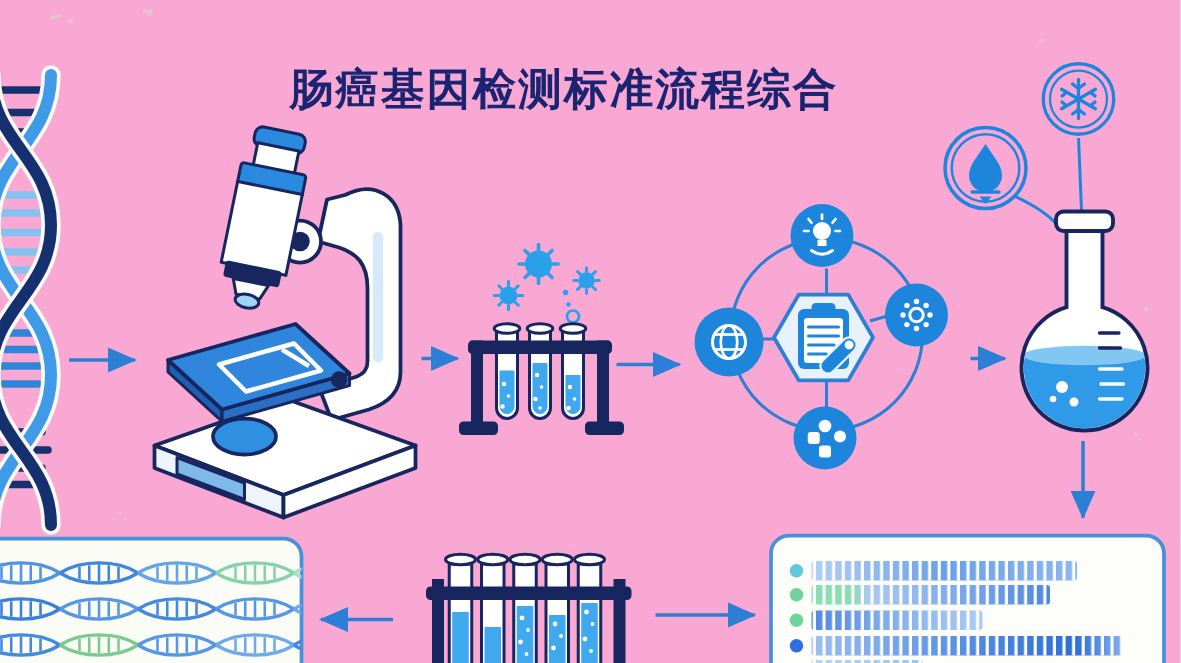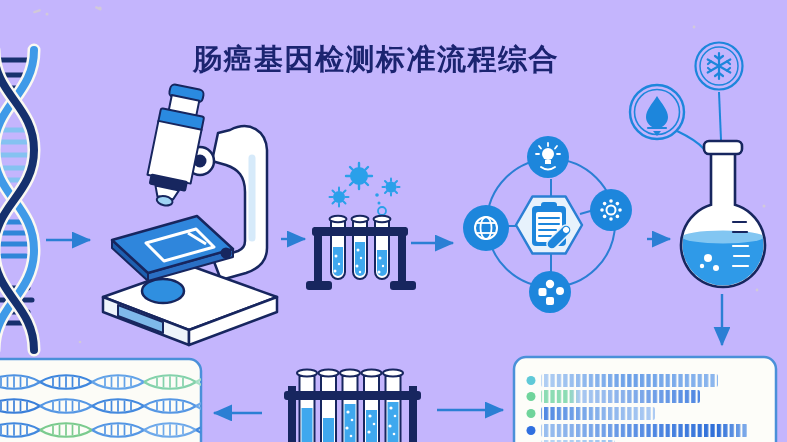--- a/index.html
+++ b/index.html
@@ -1,16 +1,16 @@
 <!DOCTYPE html>
 <html><head>
 <meta charset="utf-8">
 <style>
   html,body{margin:0;padding:0;background:#fbf9f2;}
-  .canvas{position:relative;width:787px;height:442px;overflow:hidden;background:#c4b5fd;
+  .canvas{position:relative;width:787px;height:442px;overflow:hidden;background:#f9a8d4;
           font-family:"Liberation Sans",sans-serif;}
   .title{position:absolute;top:40px;left:0;width:752px;text-align:center;
          font-size:29px;font-weight:800;letter-spacing:1.5px;color:#1b2470;}
   svg{position:absolute;top:0;left:0;}
 </style>
 </head>
 <body>
 
 <div class="canvas">
 

